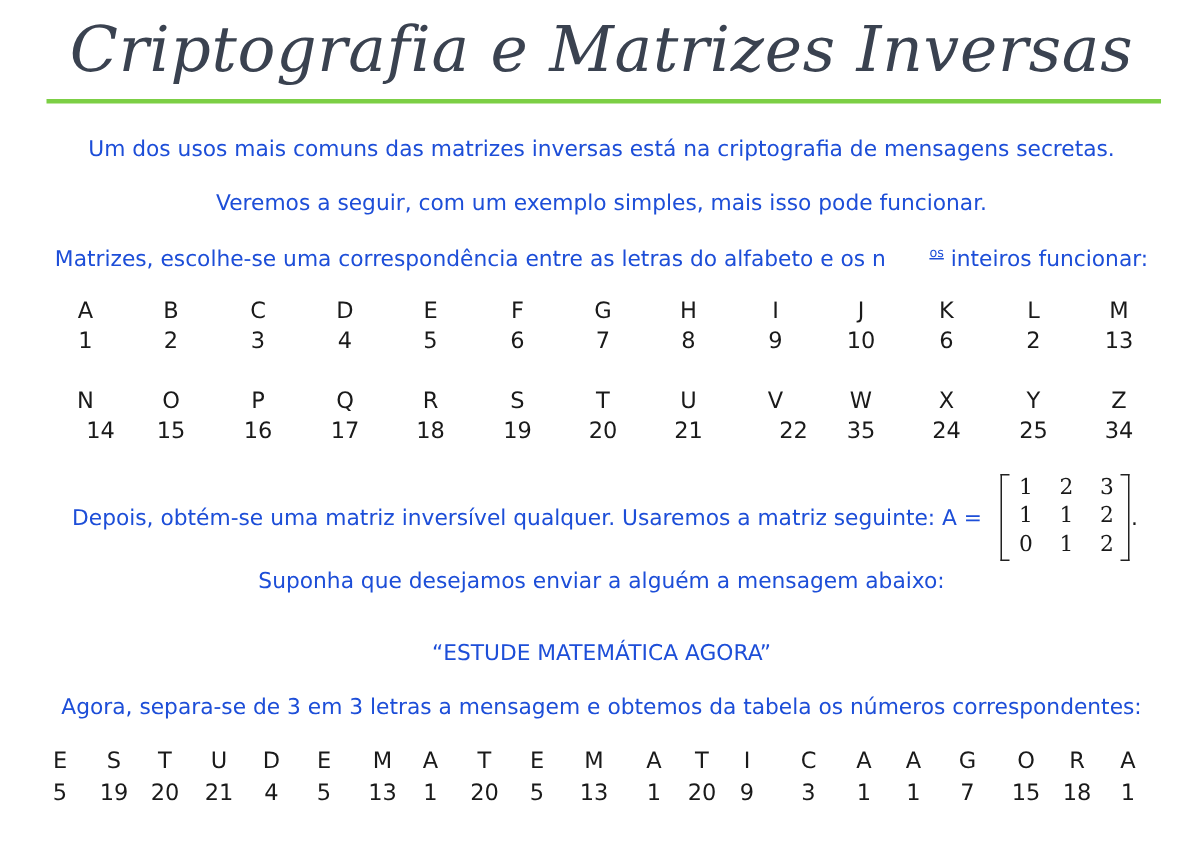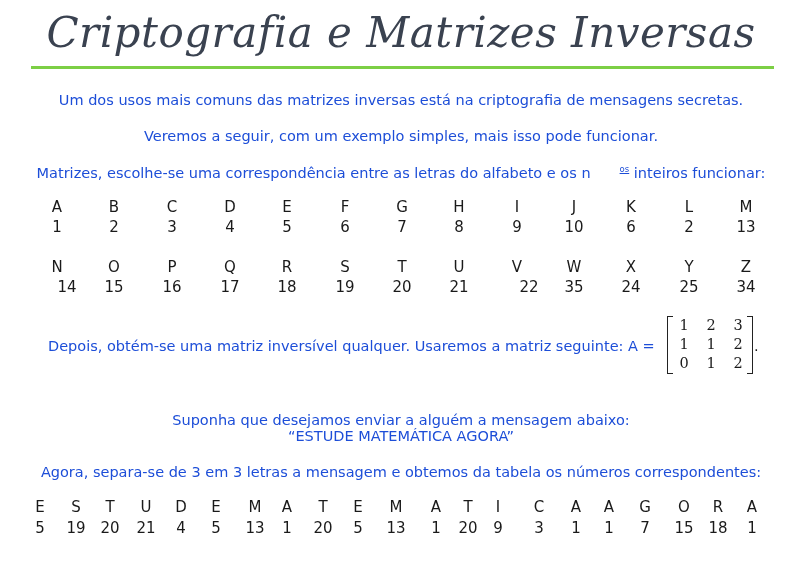--- a/index.html
+++ b/index.html
@@ -103,21 +103,21 @@
     <span>2</span>
   </div>
   <div class="mrow" style="top:38px">
     <span>0</span>
     <span>1</span>
     <span>2</span>
   </div>
 </div>
 <div class="period">.</div>
 
-<div class="line" style="top:412px">Suponha que desejamos enviar a alguém a mensagem abaixo:</div>
+<div class="line" style="top:380px">Suponha que desejamos enviar a alguém a mensagem abaixo:</div>
 <div class="line" style="top:428px">“ESTUDE MATEMÁTICA AGORA”</div>
 <div class="line" style="top:464px">Agora, separa-se de 3 em 3 letras a mensagem e obtemos da tabela os números correspondentes:</div>
 
 <div id="sequence">
     <div class="seq" style="left: 40px; top: 498px;">E</div>
     <div class="seq" style="left: 40px; top: 519px;">5</div>
     <div class="seq" style="left: 76px; top: 498px;">S</div>
     <div class="seq" style="left: 76px; top: 519px;">19</div>
     <div class="seq" style="left: 110px; top: 498px;">T</div>
     <div class="seq" style="left: 110px; top: 519px;">20</div>

